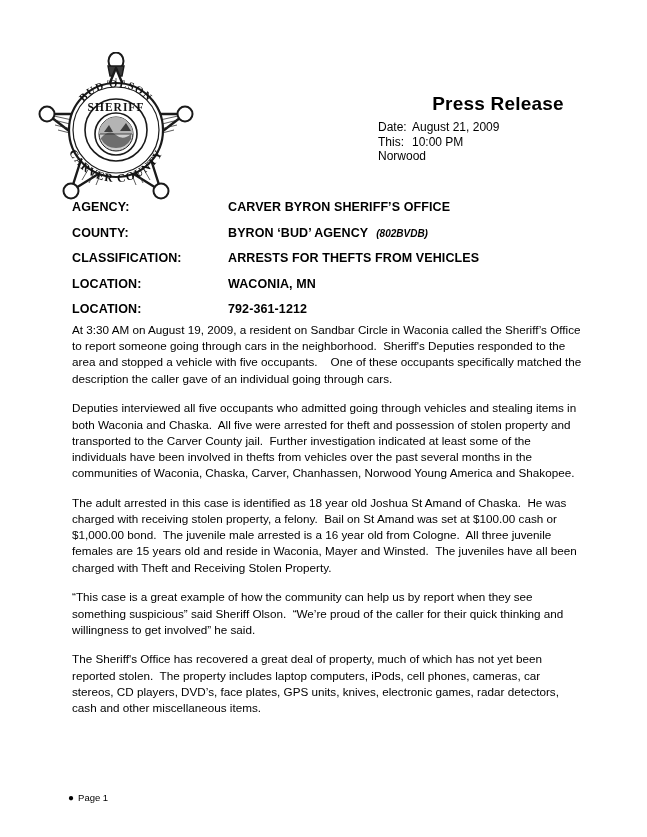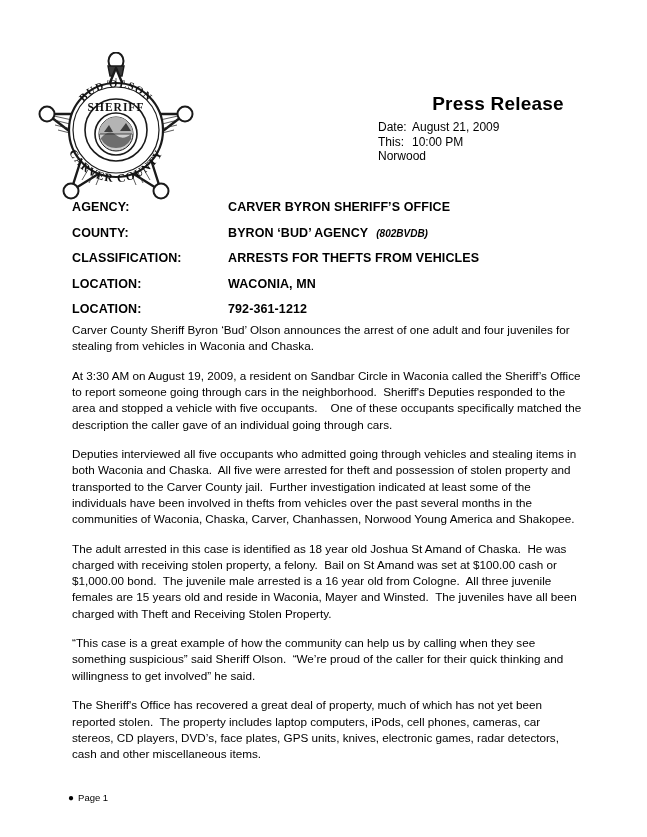--- a/index.html
+++ b/index.html
@@ -210,25 +210,24 @@
       <div class="field-label">LOCATION:</div>
       <div class="field-value"><span>WACONIA, MN</span></div>
     </div>
     <div class="field-row">
       <div class="field-label">LOCATION:</div>
       <div class="field-value"><span>792-361-1212</span></div>
     </div>
   </div>
 
   <div class="body-text">
-    <p class="para">Carver County Sheriff Byron ‘Bud’ Olson announces the arrest of one adult and four juveniles for stealing from vehicles in Waconia and Chaska.</p>
     <p class="para">At 3:30 AM on August 19, 2009, a resident on Sandbar Circle in Waconia called the Sheriff’s Office to report someone going through cars in the neighborhood.  Sheriff's Deputies responded to the area and stopped a vehicle with five occupants.    One of these occupants specifically matched the description the caller gave of an individual going through cars.</p>
     <p class="para">Deputies interviewed all five occupants who admitted going through vehicles and stealing items in both Waconia and Chaska.  All five were arrested for theft and possession of stolen property and transported to the Carver County jail.  Further investigation indicated at least some of the individuals have been involved in thefts from vehicles over the past several months in the communities of Waconia, Chaska, Carver, Chanhassen, Norwood Young America and Shakopee.</p>
     <p class="para">The adult arrested in this case is identified as 18 year old Joshua St Amand of Chaska.  He was charged with receiving stolen property, a felony.  Bail on St Amand was set at $100.00 cash or $1,000.00 bond.  The juvenile male arrested is a 16 year old from Cologne.  All three juvenile females are 15 years old and reside in Waconia, Mayer and Winsted.  The juveniles have all been charged with Theft and Receiving Stolen Property.</p>
-    <p class="para">“This case is a great example of how the community can help us by calling when they see something suspicious” said Sheriff Olson.  “We’re proud of the caller for their quick thinking and willingness to get involved” he said.</p>
+    <p class="para">“This case is a great example of how the community can help us by report when they see something suspicious” said Sheriff Olson.  “We’re proud of the caller for their quick thinking and willingness to get involved” he said.</p>
     <p class="para">The Sheriff's Office has recovered a great deal of property, much of which has not yet been reported stolen.  The property includes laptop computers, iPods, cell phones, cameras, car stereos, CD players, DVD’s, face plates, GPS units, knives, electronic games, radar detectors, cash and other miscellaneous items.</p>
   </div>
 
   <div class="footer">
     <span class="footer-bullet">●</span>
     <span>Page 1</span>
   </div>
 
 </div>
 

